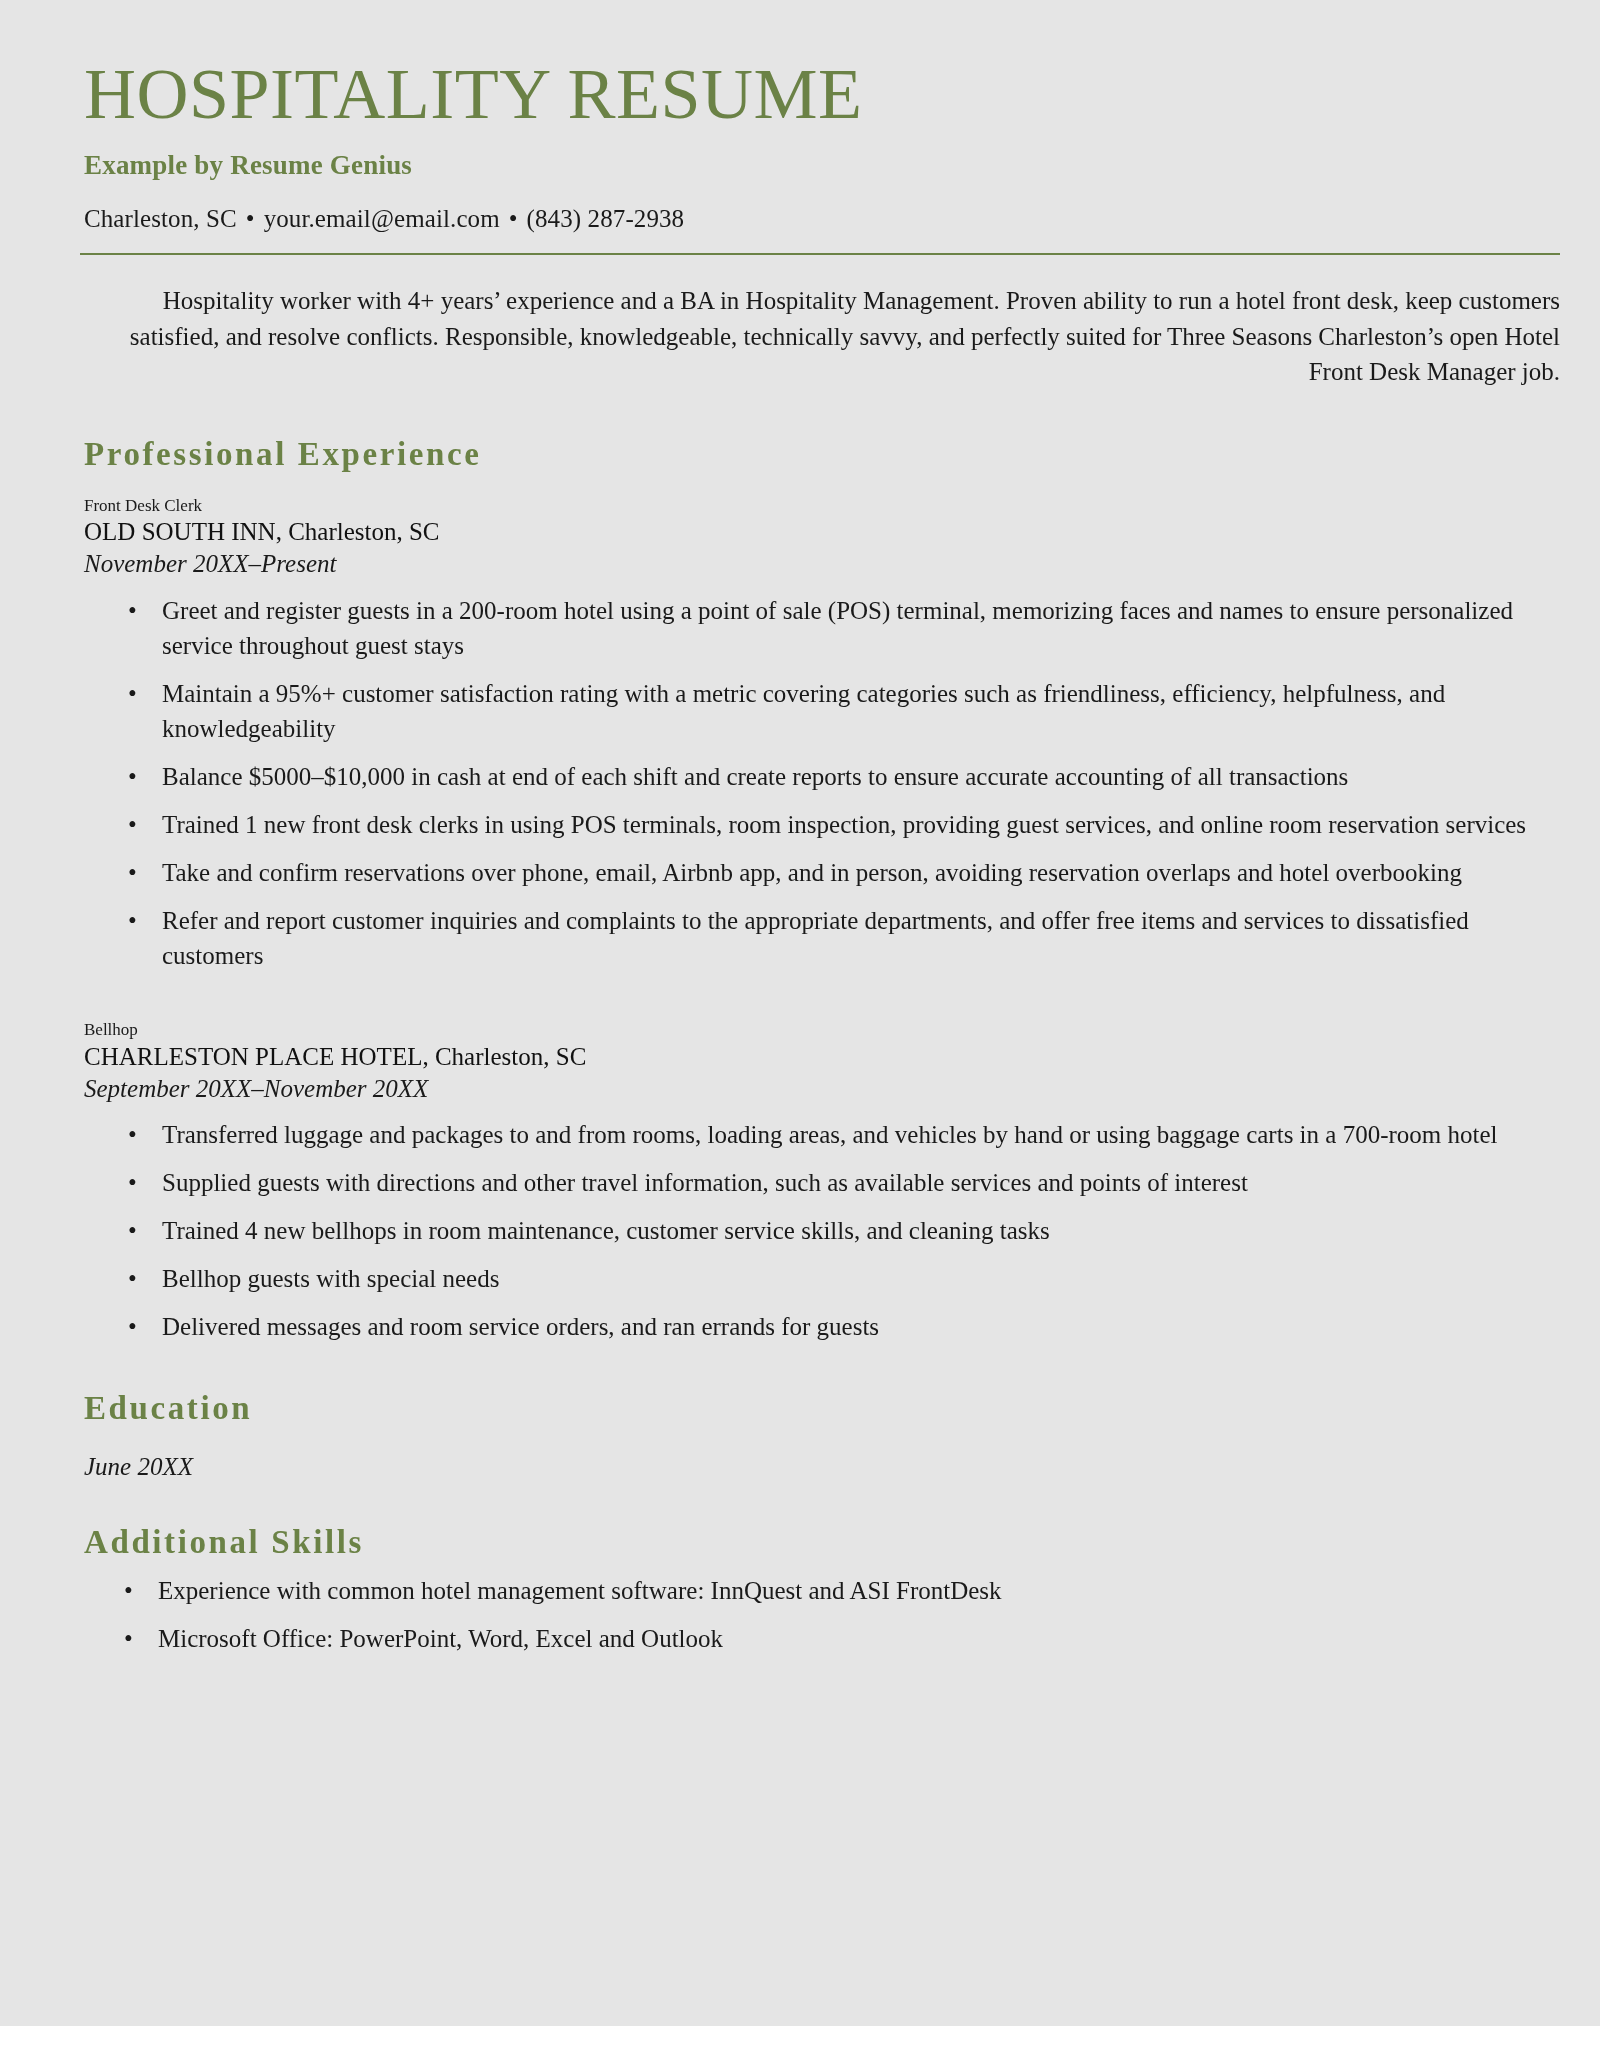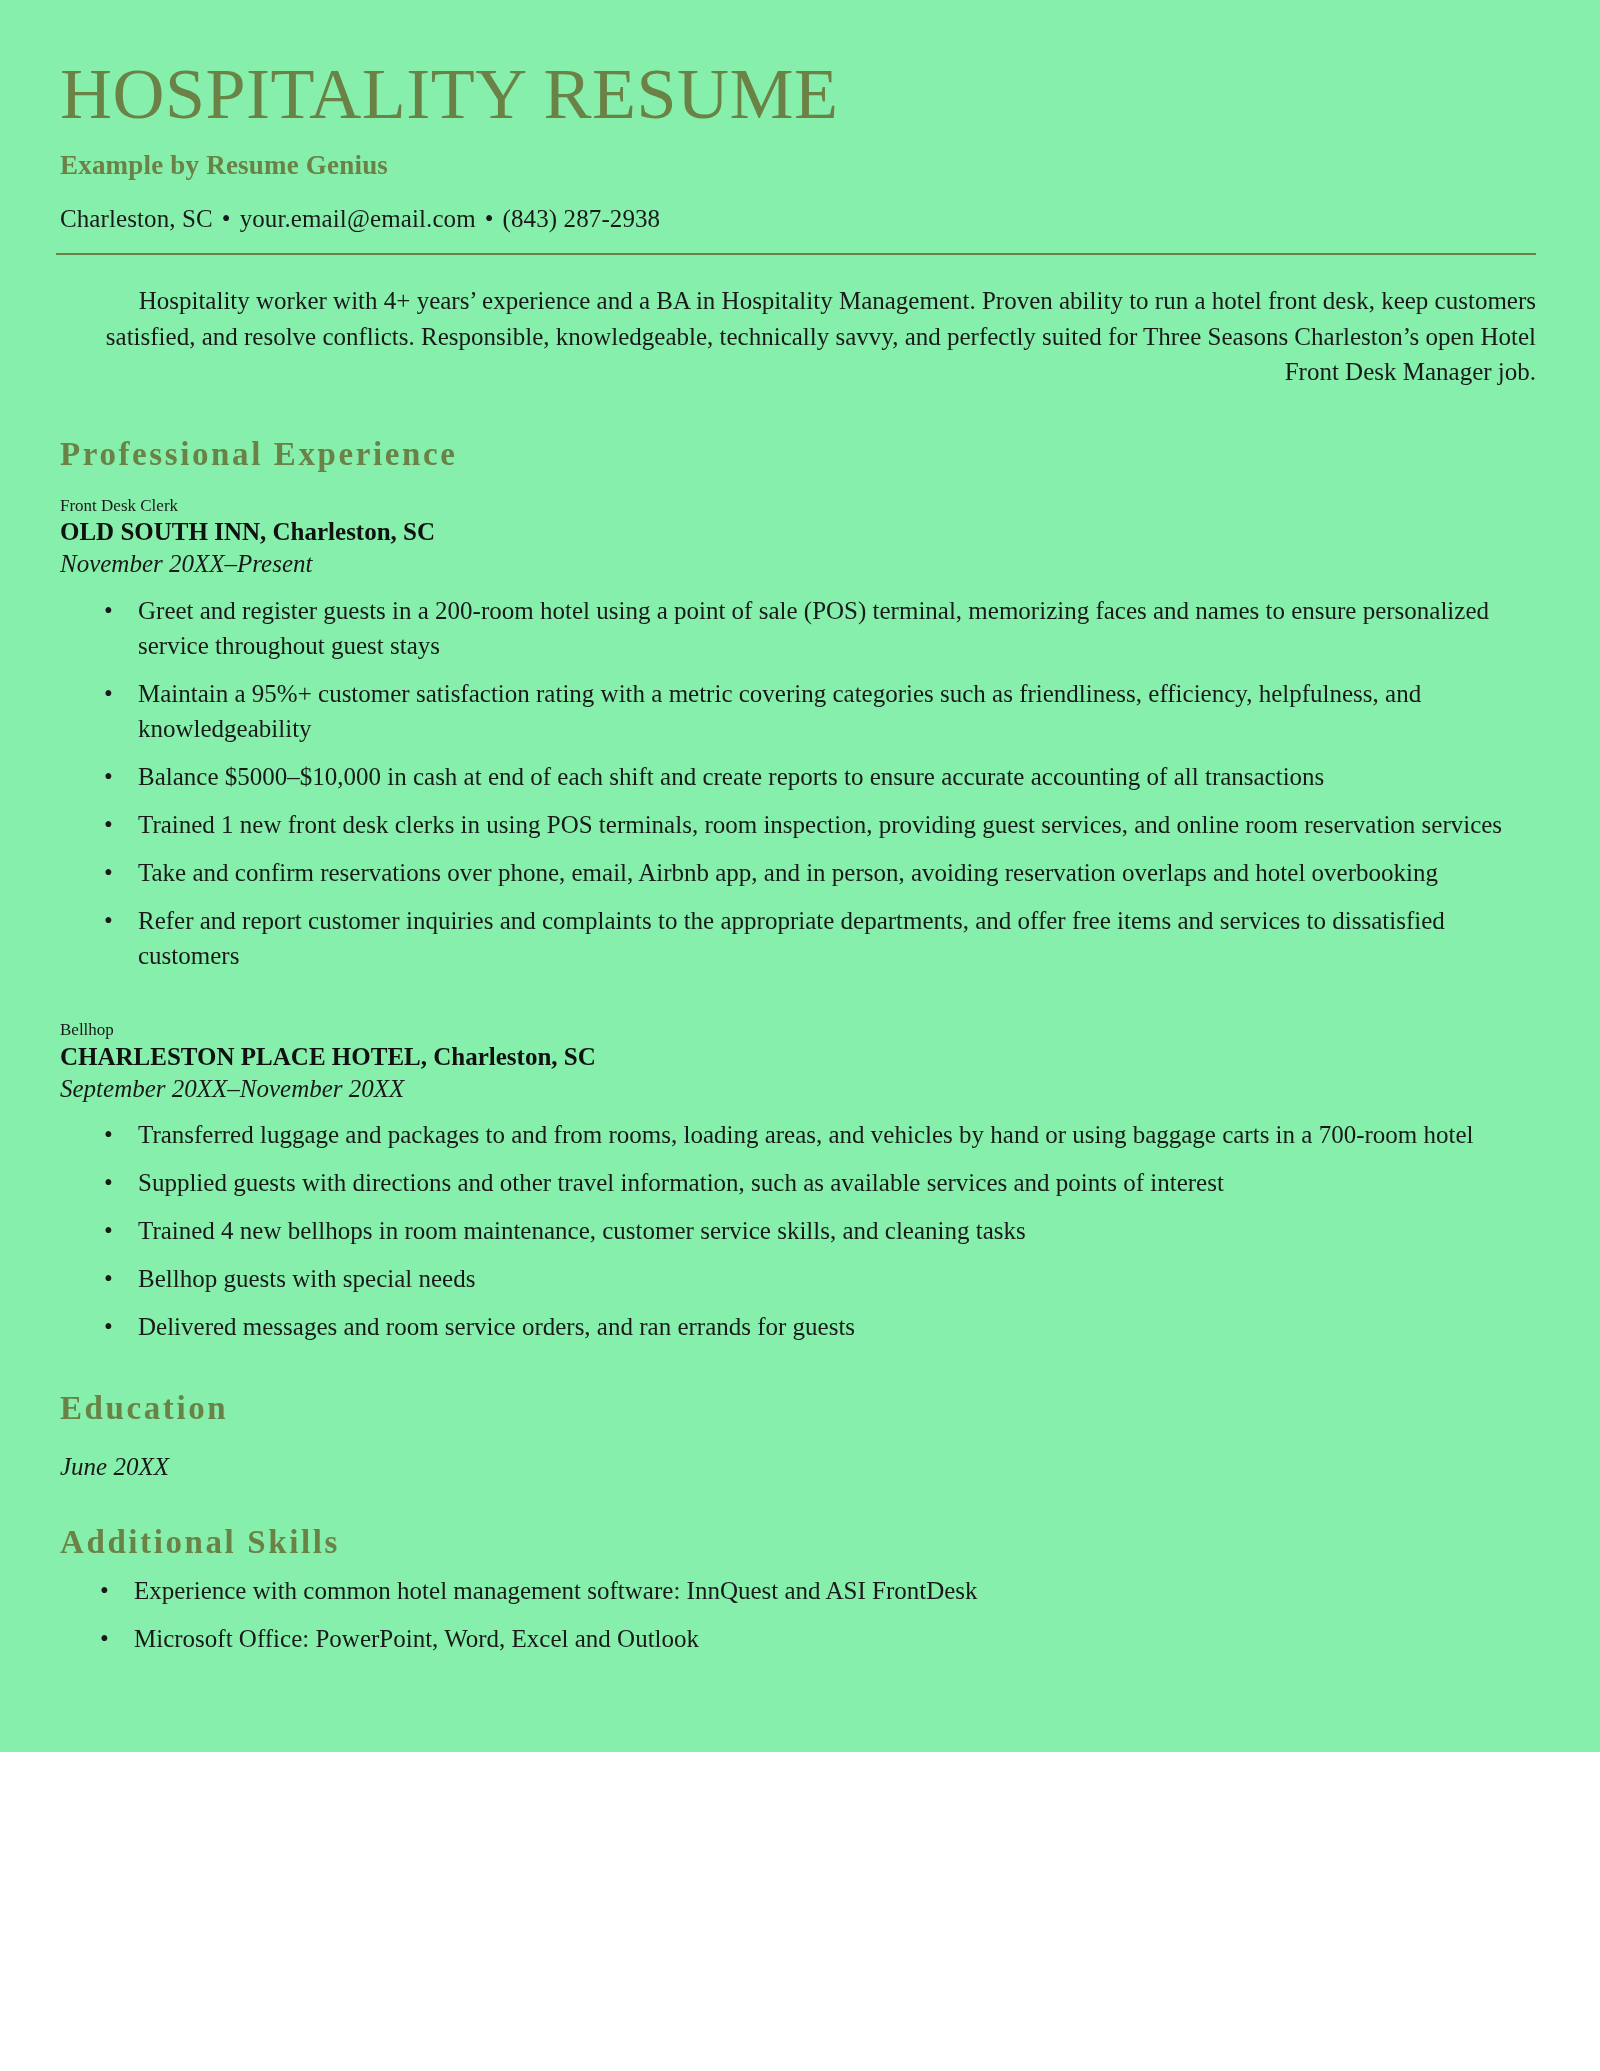--- a/index.html
+++ b/index.html
@@ -8,25 +8,25 @@
     padding: 0;
     background: #ffffff;
   }
   body {
     font-family: "Liberation Serif", "DejaVu Serif", serif;
     color: #1a1a1a;
   }
   .page {
     position: relative;
     width: 1600px;
-    height: 1752px;
+    height: 2026px;
     margin: 0 auto;
-    background: #86efac;
+    background: #e5e5e5;
     box-sizing: border-box;
-    padding: 0 56px;
+    padding: 0 80px;
     overflow: hidden;
   }
   .inner {
     padding-top: 58px;
     width: 1480px;
   }
 
   
   .resume-title {
     font-family: "Liberation Serif", "DejaVu Serif", serif;
@@ -93,21 +93,21 @@
     margin-top: 46px;
   }
   .job-title {
     font-size: 17px;
     line-height: 1.28;
     color: #1a1a1a;
     font-family: Liberation Serif, serif;
   }
   .job-company {
     font-size: 25px;
-    font-weight: bold;
+    font-weight: normal;
     line-height: 1.28;
     color: #111111;
   }
   .job-dates {
     font-size: 25px;
     font-style: italic;
     line-height: 1.3;
     color: #1a1a1a;
   }
 

